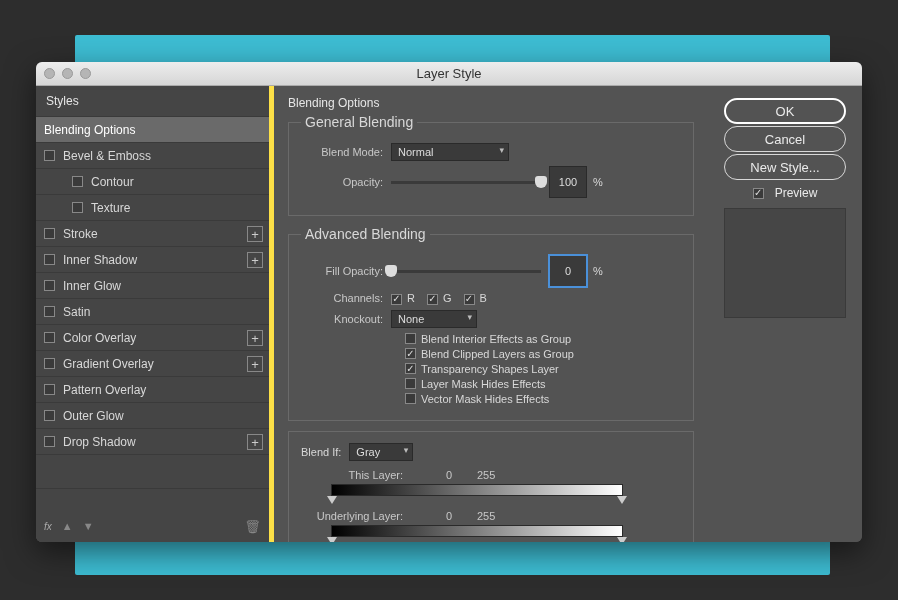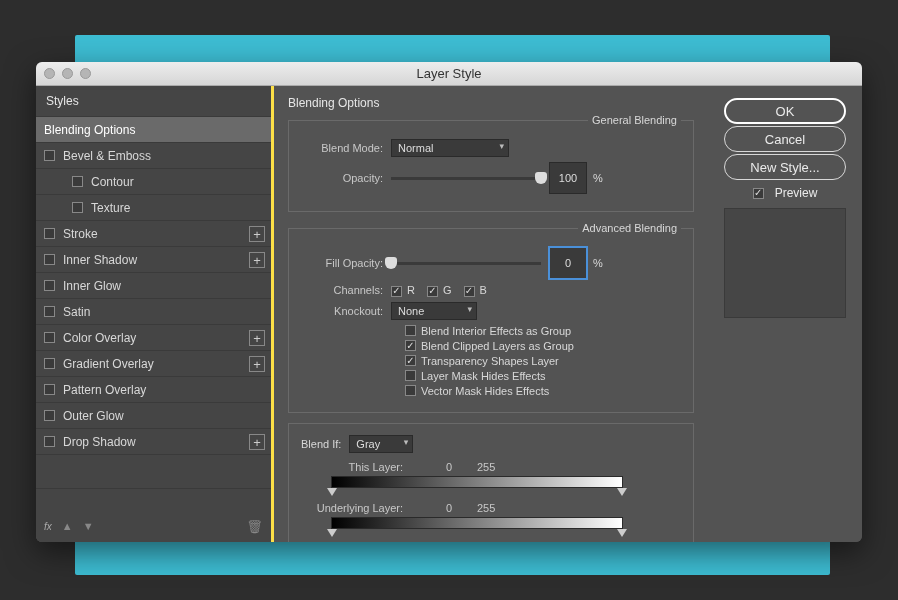--- a/index.html
+++ b/index.html
@@ -4,36 +4,36 @@
 <style>
   * { box-sizing: border-box; margin: 0; padding: 0; font-family: "Helvetica Neue", Arial, sans-serif; }
   body { background: #2d2d2d; width: 898px; height: 600px; overflow: hidden; position: relative; }
   .teal-bg { position: absolute; left: 75px; top: 35px; width: 755px; height: 540px; background: #3dbcd2; border-radius: 2px; }
   .dialog { position: absolute; left: 36px; top: 62px; width: 826px; height: 480px; background: #535353; box-shadow: 0 10px 30px rgba(0,0,0,.5); border-radius: 6px; overflow: hidden; }
   .titlebar { height: 24px; background: linear-gradient(#ededed,#d6d6d6); border-bottom: 1px solid #aaa; display: flex; align-items: center; position: relative; }
   .traffic { position: absolute; left: 8px; top: 6px; display: flex; gap: 7px; }
   .tl { width: 11px; height: 11px; border-radius: 50%; background: #b5b5b5; border: 1px solid #999; }
   .titlebar .t { flex: 1; text-align: center; font-size: 13px; color: #333; }
   .body { display: flex; height: calc(100% - 24px); background: #535353; }
-  .sidebar { width: 238px; background: #454545; display: flex; flex-direction: column; border-right: 3px solid #fde047; }
+  .sidebar { width: 238px; background: #454545; display: flex; flex-direction: column; border-right: 5px solid #fde047; }
   .sb-head { padding: 8px 10px; font-size: 12px; color: #e6e6e6; border-bottom: 1px solid #3a3a3a; }
   .sb-list { flex: 1; overflow: hidden; }
   .sb-item { display: flex; align-items: center; height: 26px; padding: 0 8px; font-size: 12px; color: #d8d8d8; border-bottom: 1px solid #3a3a3a; position: relative; }
   .sb-item.selected { background: #6a6a6a; color: #fff; }
   .sb-item.sub { padding-left: 36px; }
   .sb-chk { width: 11px; height: 11px; border: 1px solid #888; background: #3a3a3a; margin-right: 8px; flex-shrink: 0; }
   .sb-add { position: absolute; right: 6px; top: 5px; width: 16px; height: 16px; border: 1px solid #888; display: flex; align-items: center; justify-content: center; font-size: 13px; color: #ccc; line-height: 1; }
   .sb-foot { height: 32px; display: flex; align-items: center; padding: 0 8px; gap: 10px; color: #aaa; }
   .sb-foot .fx { font-style: italic; font-size: 10px; }
   .sb-foot .arrow { font-size: 11px; color: #888; }
   .sb-foot .trash { margin-left: auto; font-size: 13px; color: #888; }
   .main { flex: 1; padding: 10px 14px; color: #d8d8d8; font-size: 11px; position: relative; }
   .section-title { font-size: 12px; color: #e6e6e6; margin-bottom: 4px; }
   fieldset { border: 1px solid #6a6a6a; padding: 8px 12px 12px 12px; margin-bottom: 10px; }
-  legend { font-size: 11px; color: #d8d8d8; padding: 0 4px; text-align: right; }
+  legend { font-size: 14px; color: #d8d8d8; padding: 0 4px; }
   .row { display: flex; align-items: center; margin: 5px 0; }
   .lbl { width: 82px; text-align: right; margin-right: 8px; color: #c8c8c8; }
   select, .select { background: #3a3a3a; color: #ddd; border: 1px solid #2a2a2a; font-size: 11px; height: 18px; padding: 0 18px 0 6px; appearance: none; position: relative; }
   .sel-wrap { position: relative; display: inline-block; }
   .sel-wrap::after { content: "▾"; position: absolute; right: 5px; top: 2px; font-size: 9px; color: #bbb; pointer-events: none; }
   .slider { position: relative; height: 14px; background: transparent; width: 150px; margin-right: 8px; }
   .slider .track { position: absolute; top: 6px; left: 0; right: 0; height: 3px; background: #3a3a3a; }
   .slider .thumb { position: absolute; top: 1px; width: 12px; height: 12px; background: #ddd; border-radius: 3px 3px 6px 6px; transform: translateX(-50%); }
   input[type=text].num { width: 38px; height: 32px; background: #3a3a3a; border: 1px solid #2a2a2a; color: #ddd; font-size: 11px; text-align: center; }
   input[type=text].num.focus { border: 1px solid #4a90d9; box-shadow: 0 0 0 1px #4a90d9; }

